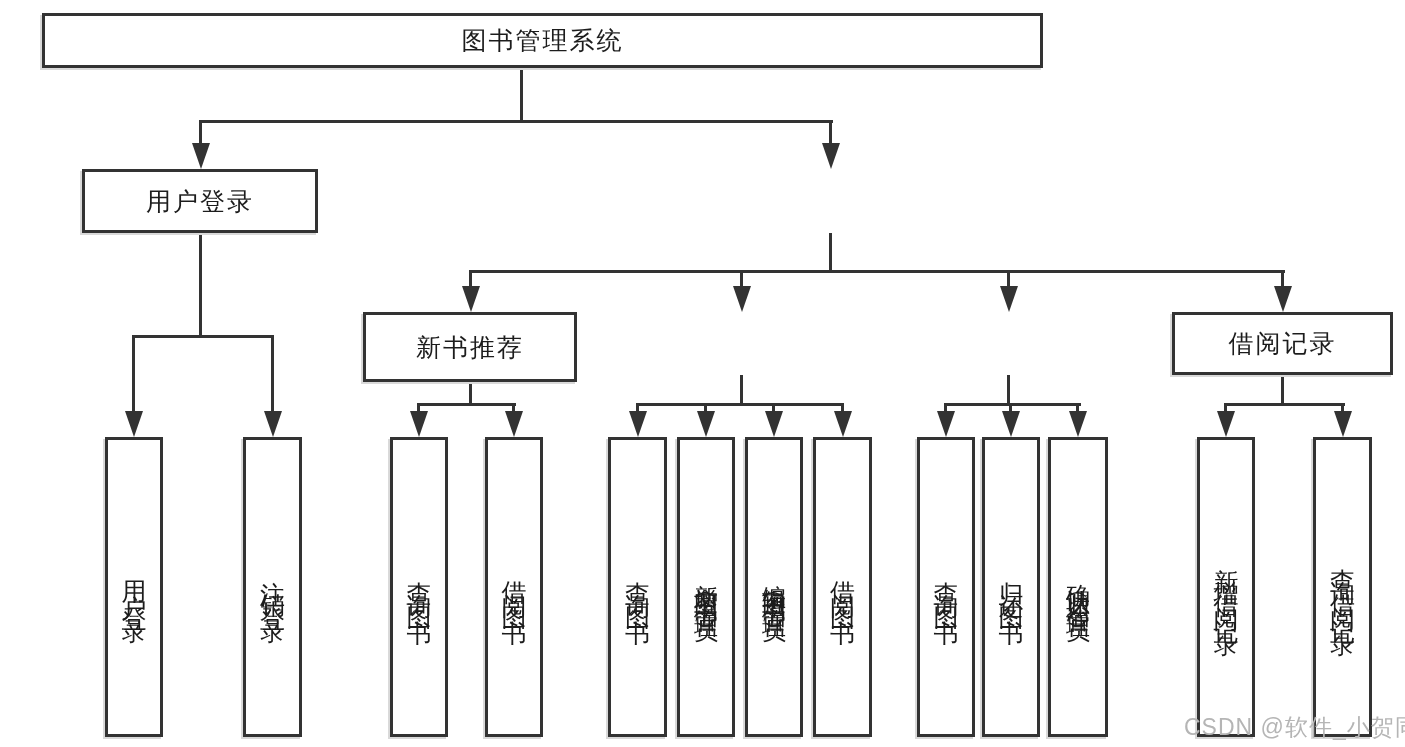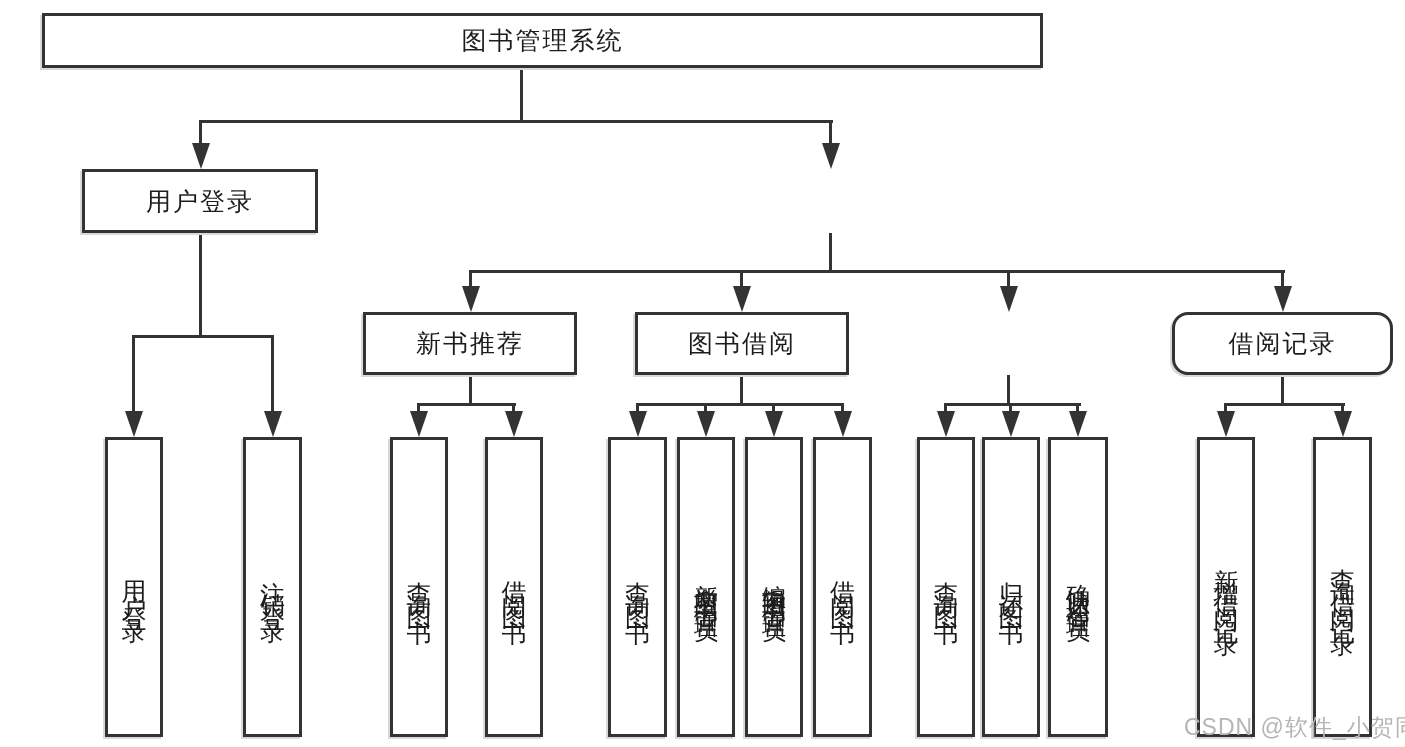--- a/index.html
+++ b/index.html
@@ -78,23 +78,22 @@
   <div class="line" style="left:1224px;top:403px;width:121px;height:3px;"></div>
   <div class="line" style="left:1224px;top:403px;width:3px;height:12px;"></div>
   <div class="line" style="left:1341px;top:403px;width:3px;height:12px;"></div>
   <div class="arrow" style="left:1217px;top:411px;"></div>
   <div class="arrow" style="left:1334px;top:411px;"></div>
 
   <div class="node h" style="left:22px;top:13px;width:1001px;height:55px;margin-left:20px;">图书管理系统</div>
 
   <div class="node h" style="left:82px;top:169px;width:236px;height:64px;">用户登录</div>
 
-  <div class="node h" style="left:363px;top:312px;width:214px;height:63px;">新书推荐</div>
-  <div class="node h" style="left:635px;top:312px;width:214px;height:63px;">图书借阅</div>
-  <div class="node h" style="left:1172px;top:312px;width:221px;height:63px;border-radius:16px;">借阅记录</div>
+  <div class="node h" style="left:363px;top:312px;width:214px;height:70px;">新书推荐</div>
+  <div class="node h" style="left:1172px;top:312px;width:221px;height:63px;">借阅记录</div>
 
   <div class="node v" style="left:105px;top:437px;width:58px;height:300px;">用户登录</div>
   <div class="node v" style="left:243px;top:437px;width:59px;height:300px;">注销登录</div>
 
   <div class="node v" style="left:390px;top:437px;width:58px;height:300px;">查询图书</div>
   <div class="node v" style="left:485px;top:437px;width:58px;height:300px;">借阅图书</div>
 
   <div class="node v" style="left:608px;top:437px;width:59px;height:300px;">查询图书</div>
   <div class="node v long" style="left:677px;top:437px;width:58px;height:300px;">新增图书（管理员）</div>
   <div class="node v long" style="left:745px;top:437px;width:58px;height:300px;">编辑图书（管理员）</div>

